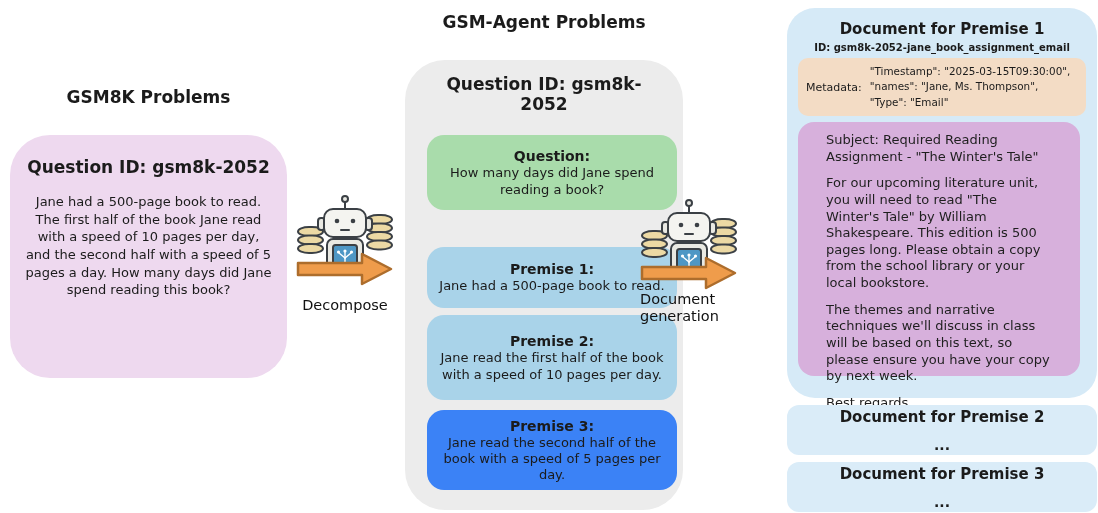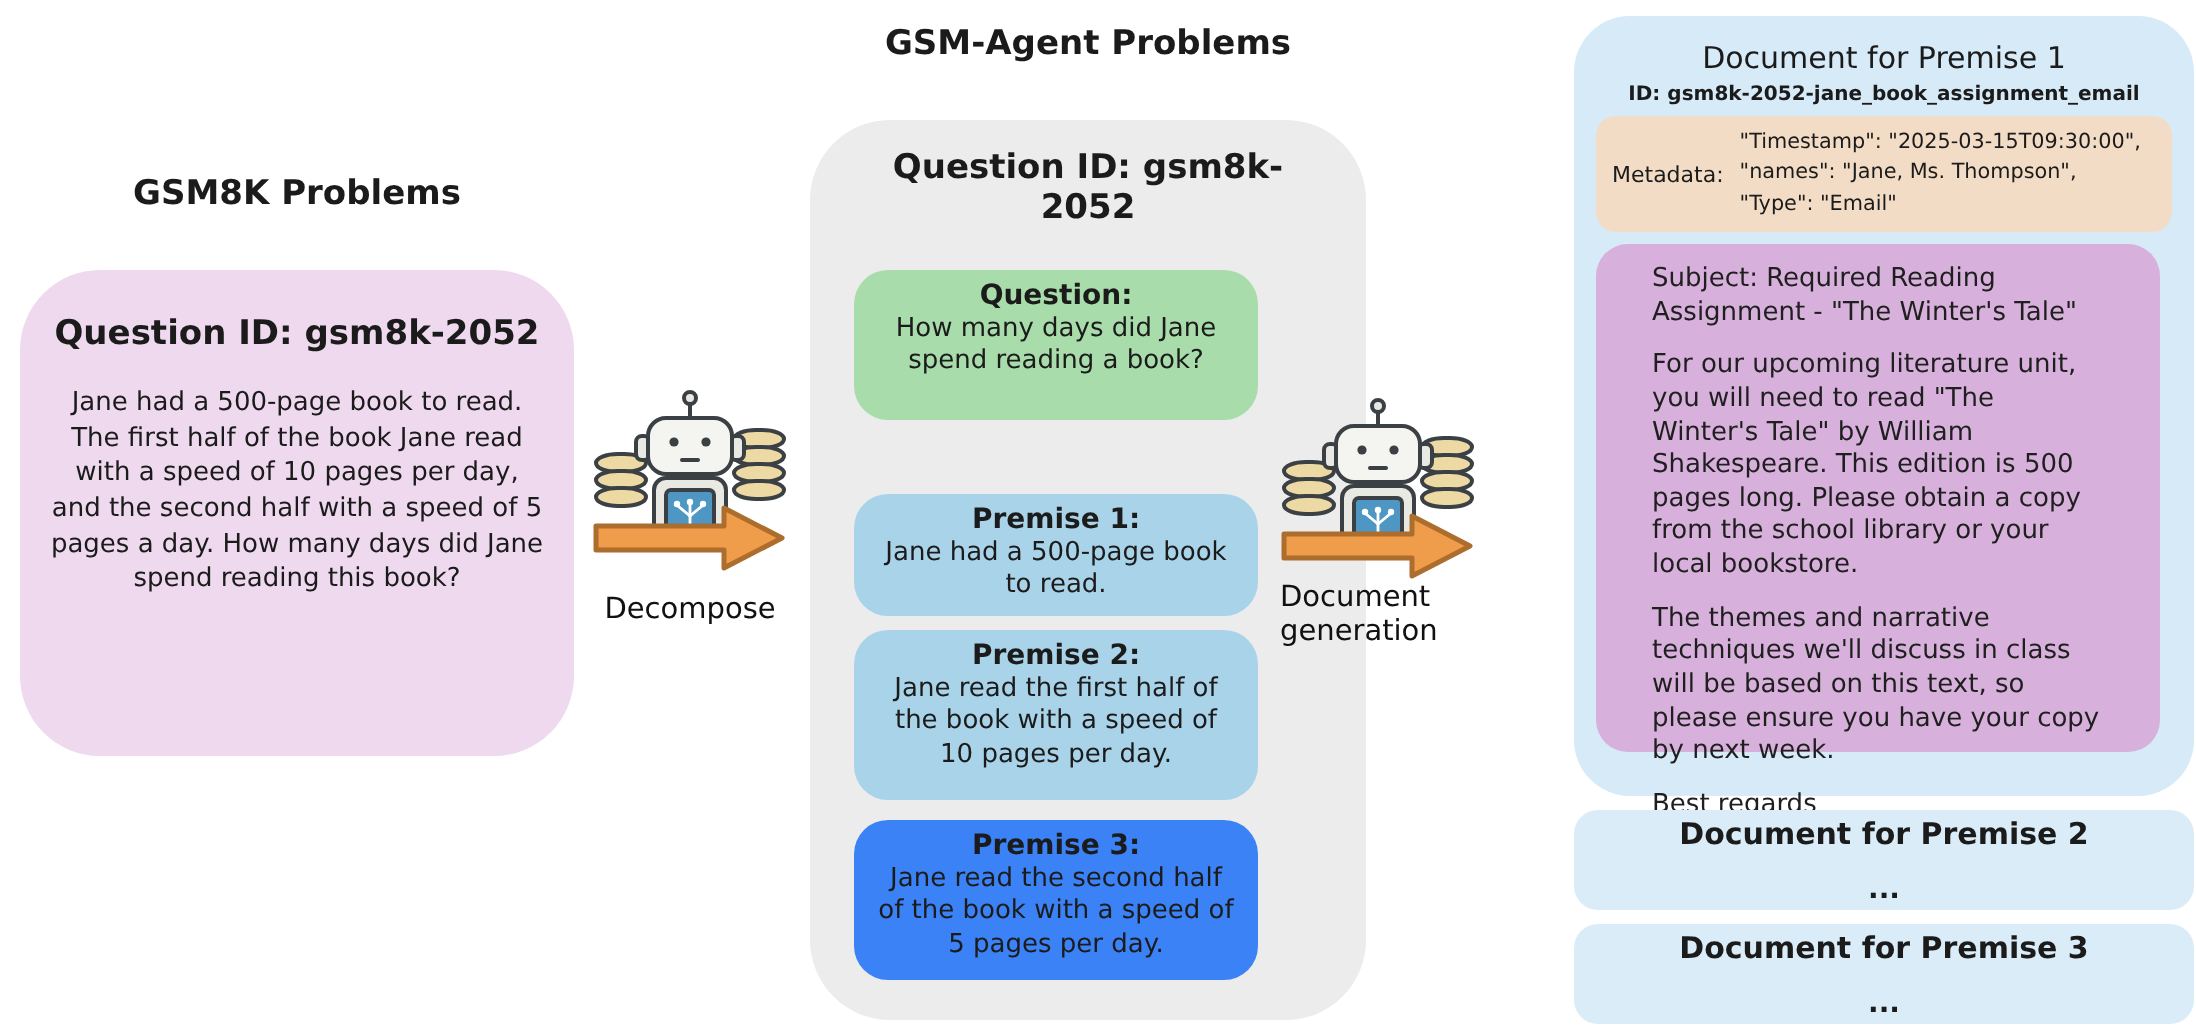--- a/index.html
+++ b/index.html
@@ -14,41 +14,41 @@
   
   .card{position:absolute;box-sizing:border-box;}
   .card-pink{left:10px;top:135px;width:277px;height:243px;background:#eed9ef;border-radius:40px;padding:22px 14px 12px;}
   .card-gray{left:405px;top:60px;width:278px;height:450px;background:#ececec;border-radius:40px;}
   .card-heading{font-weight:bold;font-size:17px;text-align:center;line-height:1.2;}
   .pink-body{margin-top:16px;font-size:13px;line-height:1.35;text-align:center;}
 
   .gray-heading{position:absolute;top:14px;left:0;right:0;text-align:center;}
   .gray-heading .inner{display:inline-block;width:212px;font-weight:bold;font-size:17px;line-height:1.2;}
 
-  .chip{position:absolute;left:22px;width:202px;box-sizing:border-box;border-radius:17px;
-        display:flex;flex-direction:column;justify-content:flex-start;align-items:center;
+  .chip{position:absolute;left:22px;width:250px;box-sizing:border-box;border-radius:17px;
+        display:flex;flex-direction:column;justify-content:center;align-items:center;
         padding:4px 12px;text-align:center;}
   .chip-green{top:75px;height:75px;background:#a9dcab;}
   .chip-b1{top:187px;height:61px;background:#a9d3e9;}
   .chip-b2{top:255px;height:85px;background:#a9d3e9;}
   .chip-b3{top:350px;height:80px;background:#3b82f6;}
   .chip-heading{font-weight:bold;font-size:14px;line-height:1.3;}
   .chip-body{font-size:13px;line-height:1.25;}
 
   
   .arrow-group{position:absolute;width:98px;}
   .ag1{left:296px;top:190px;}
   .ag2{left:640px;top:194px;}
   .arrow-label{font-size:14.5px;line-height:1.2;color:#111;}
   .lab-center{text-align:center;width:98px;margin-top:11px;}
   .lab-left{text-align:left;width:86px;margin-top:1px;}
 
   
   .card-doc1{left:787px;top:8px;width:310px;height:390px;background:#d6eaf7;border-radius:28px;}
-  .doc1-title{position:absolute;top:12px;left:0;right:0;text-align:center;font-weight:normal;font-size:15px;}
+  .doc1-title{position:absolute;top:12px;left:0;right:0;text-align:center;font-weight:bold;font-size:15px;}
   .doc1-id{position:absolute;top:34px;left:0;right:0;text-align:center;font-weight:bold;font-size:10px;}
   .meta-box{position:absolute;left:11px;top:50px;width:288px;height:58px;background:#f3dcc5;border-radius:10px;
             box-sizing:border-box;display:flex;align-items:center;gap:8px;padding:4px 6px 4px 8px;}
   .meta-label{font-size:11px;flex:0 0 auto;}
   .meta-lines{font-size:10.4px;line-height:1.45;white-space:nowrap;}
   .email-box{position:absolute;left:11px;top:114px;width:282px;height:254px;background:#d7b0dc;border-radius:16px;
              box-sizing:border-box;padding:10px 28px;font-size:13px;line-height:1.28;color:#1f1f1f;}
   .email-block{margin-bottom:10px;}
   .email-block:last-child{margin-bottom:0;}
   .card-docn{position:absolute;left:787px;width:310px;height:50px;background:#daecf8;border-radius:12px;

